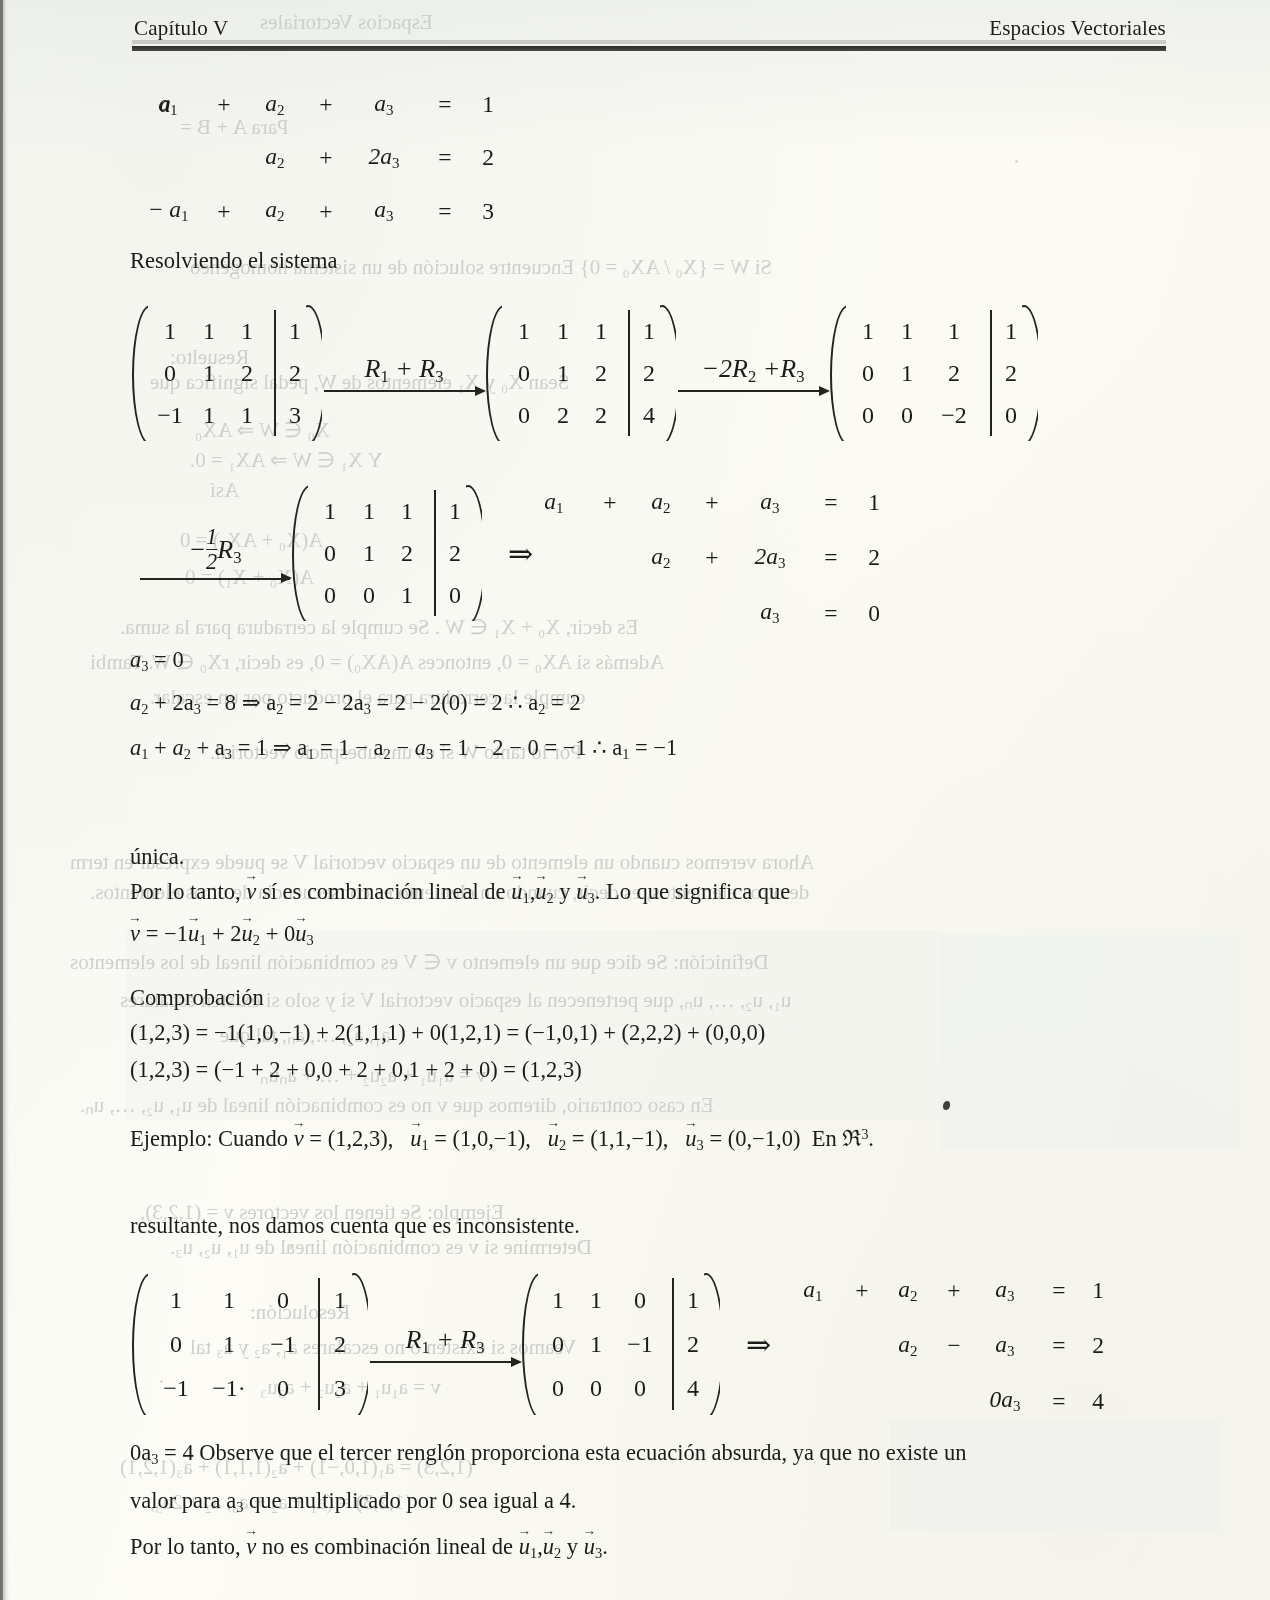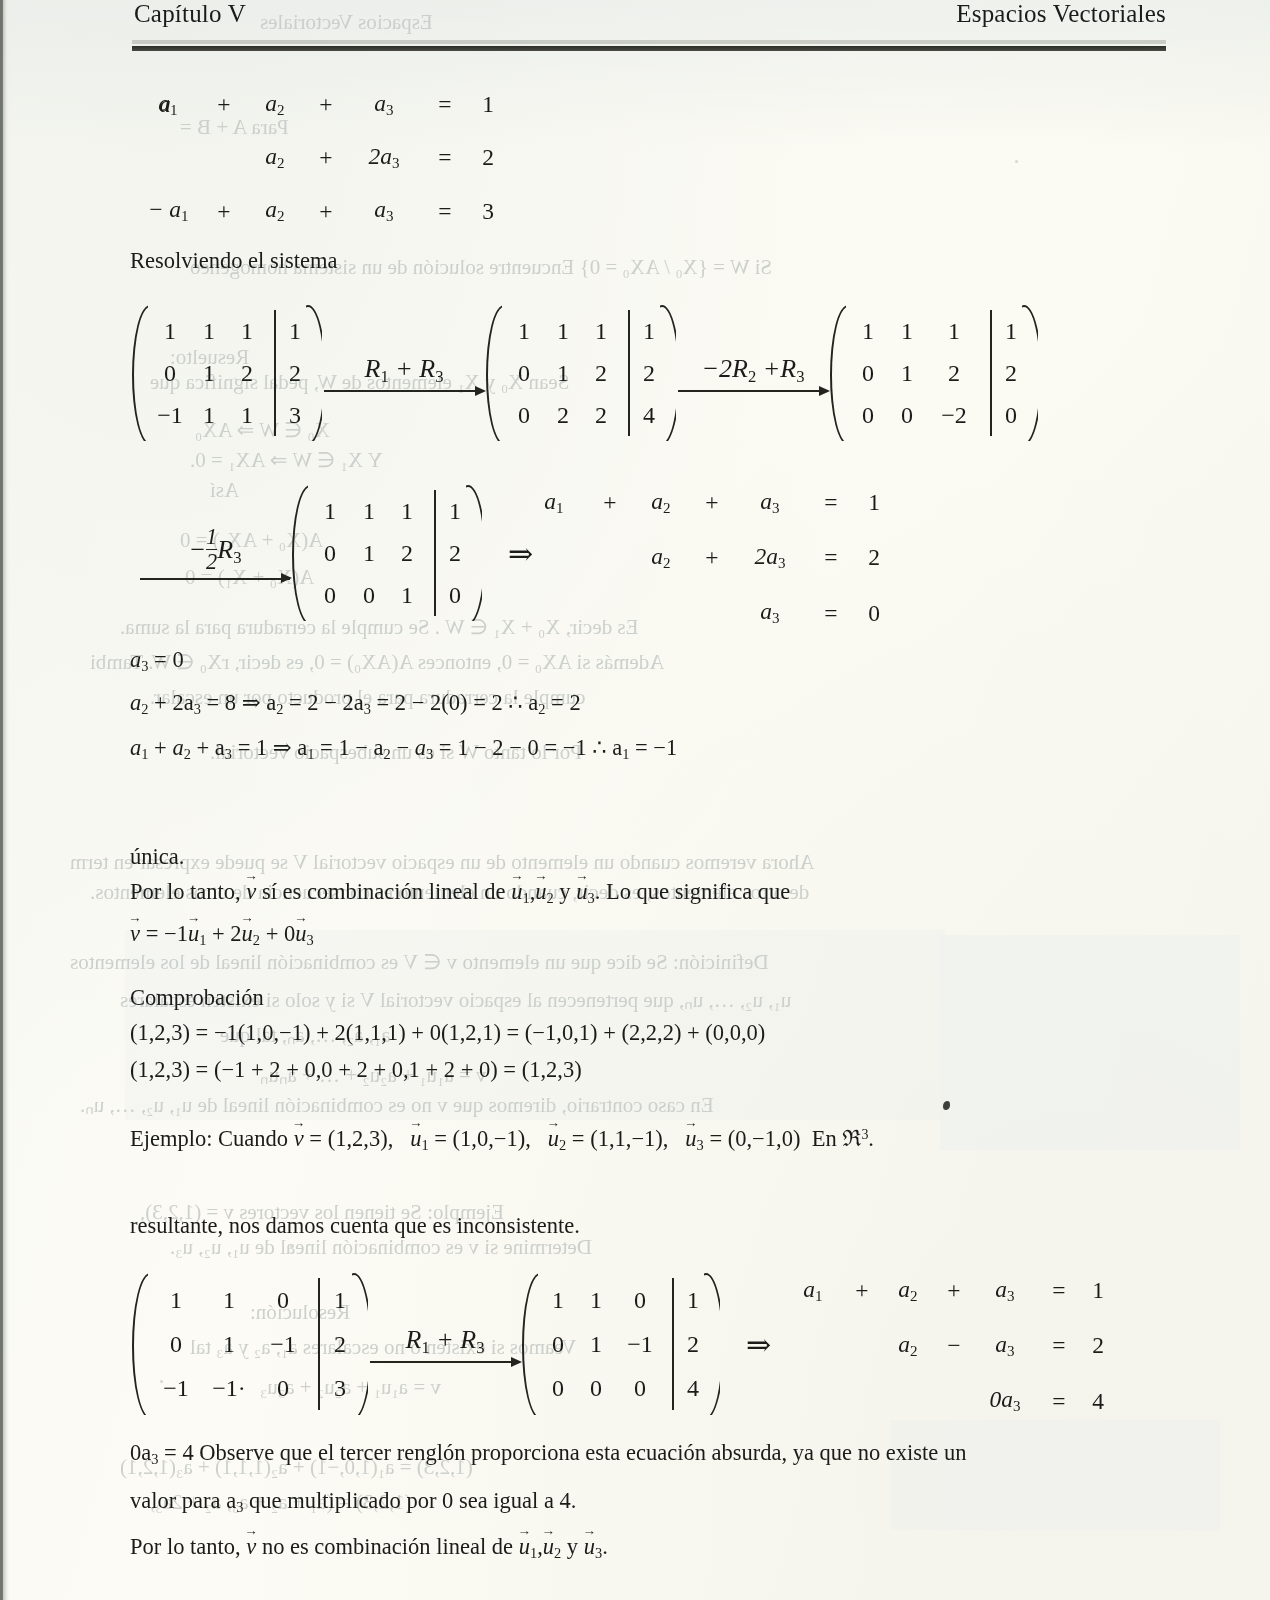--- a/index.html
+++ b/index.html
@@ -21,21 +21,21 @@
   #leftedge2{position:absolute;left:0;top:0;width:3px;height:1600px;background:#5d625c;opacity:.75;}
   #toptint{position:absolute;left:0;top:0;width:1270px;height:150px;
     background:linear-gradient(180deg,rgba(228,233,230,.55),rgba(251,250,244,0));}
   .specks{position:absolute;background:#b9b6ab;border-radius:50%;opacity:.5;}
   #inkdot{position:absolute;left:943px;top:1101px;width:7px;height:9px;background:#2a2a26;
     border-radius:60% 40% 55% 45%;opacity:.9;}
   
   .panel{position:absolute;background:rgba(236,240,238,.55);}
   
   #page{position:absolute;inset:0;}
-  .hdr{position:absolute;top:0;font-size:25px;letter-spacing:.2px;}
+  .hdr{position:absolute;top:16px;font-size:21px;letter-spacing:.2px;}
   #hdr-left{left:134px;}
   #hdr-right{right:104px;}
   #rule{position:absolute;left:132px;top:46px;width:1034px;height:5px;
     background:linear-gradient(180deg,#2c2c28,#4a4a44);}
   #rule-soft{position:absolute;left:132px;top:40px;width:1034px;height:4px;
     background:rgba(130,132,124,.35);}
   .txt{position:absolute;font-size:22.5px;line-height:1.34;white-space:nowrap;}
   i,.it{font-style:italic;}
   sub{font-size:.64em;vertical-align:-.28em;font-style:normal;}
   sup{font-size:.62em;vertical-align:.52em;font-style:normal;}

